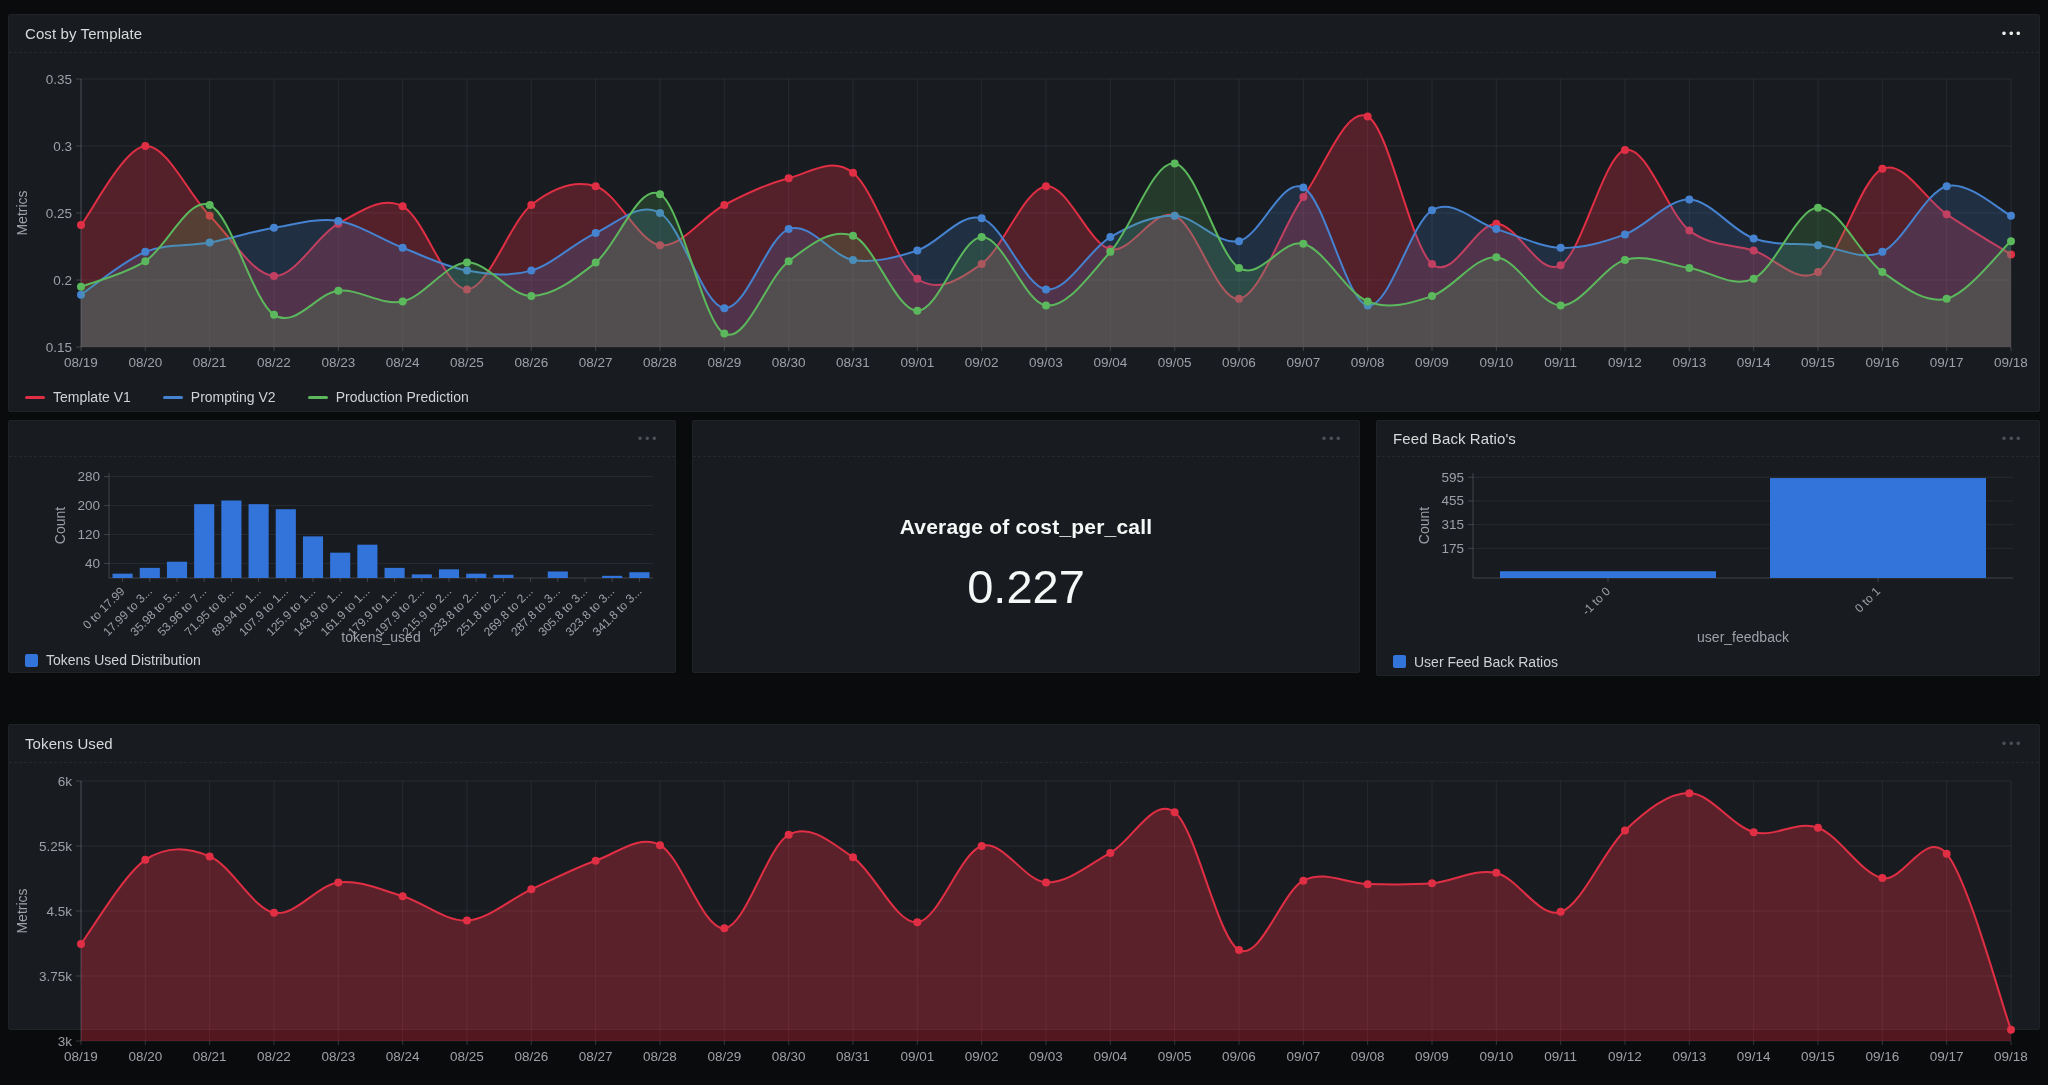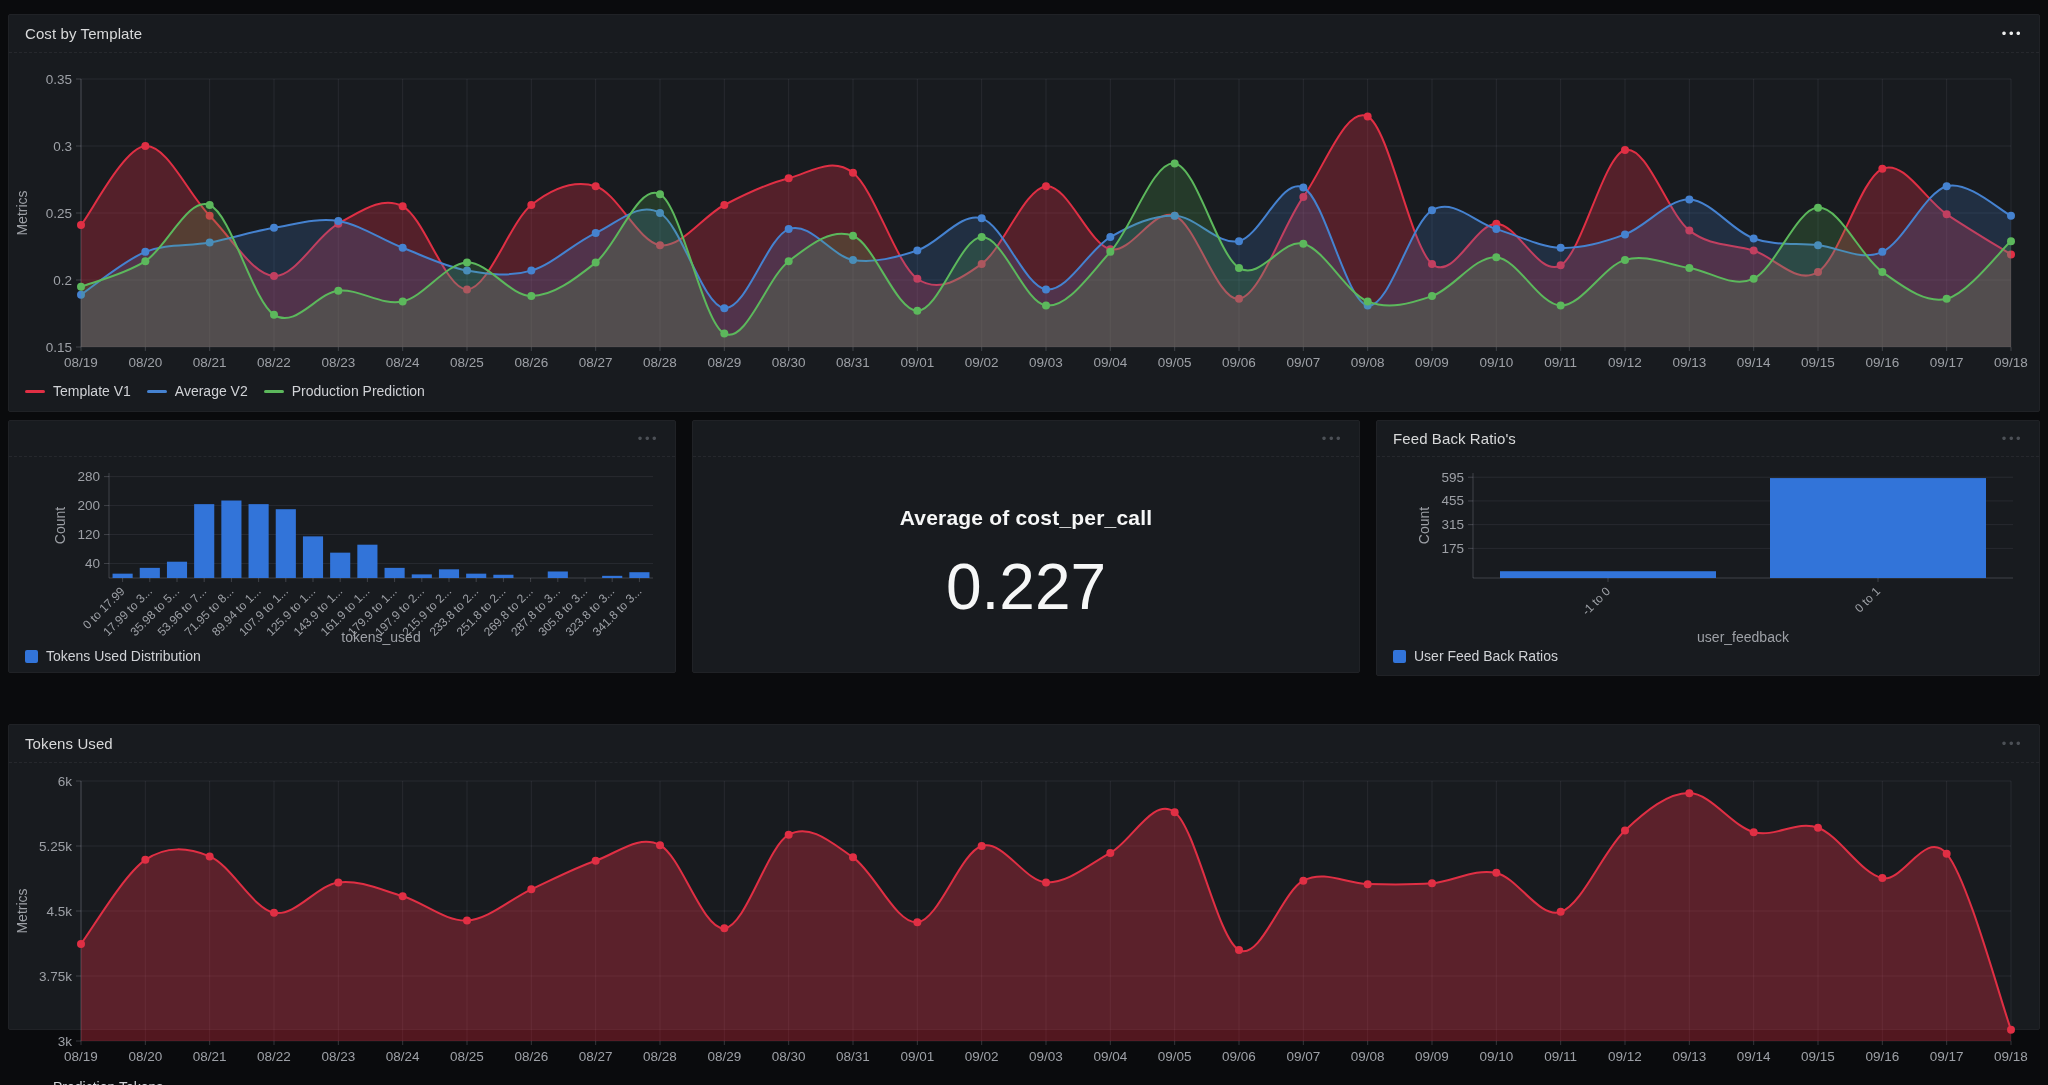--- a/index.html
+++ b/index.html
@@ -48,40 +48,40 @@
     cursor: pointer;
     line-height: 1;
     user-select: none;
   }
   .panel-menu.bright { color: #eceded; }
 
   .chart-host { flex: none; }
   .legend {
     flex: 1;
     display: flex;
-    align-items: flex-start;
-    gap: 16px;
+    align-items: center;
+    gap: 32px;
     padding: 0 16px;
     min-height: 24px;
   }
   .legend-item { display: flex; align-items: center; gap: 8px; cursor: pointer; }
   .legend-label { font-size: 14px; color: #d0d2d6; }
   .swatch-dash   { width: 20px; height: 3px;  border-radius: 2px; flex: none; }
   .swatch-square { width: 13px; height: 13px; border-radius: 2px; flex: none; }
 
   .stat-body {
     flex: 1;
     display: flex;
     flex-direction: column;
     align-items: center;
     justify-content: center;
     gap: 20px;
   }
   .stat-title { font-size: 21px; font-weight: 700; color: #f6f7f7; letter-spacing: .2px; }
-  .stat-value { font-size: 64px; font-weight: 400; color: #f6f7f7; }
+  .stat-value { font-size: 47px; font-weight: 400; color: #f6f7f7; }
 
   svg text { font-family: "Liberation Sans", "DejaVu Sans", sans-serif; }
 </style>
 </head>
 <body>
 
 <section class="panel panel-1">
   <header class="panel-header">
     <span class="panel-title">Cost by Template</span>
     <span class="panel-menu bright">•••</span>
@@ -317,21 +317,21 @@
           </g>
         </g>
       </svg></div>
   <div class="legend" id="legend-cost_by_template">
       <div class="legend-item">
         <span class="swatch-dash" style="background: rgb(224, 47, 68);"></span>
         <span class="legend-label">Template V1</span>
       </div>
       <div class="legend-item">
         <span class="swatch-dash" style="background: rgb(69, 130, 208);"></span>
-        <span class="legend-label">Average V2</span>
+        <span class="legend-label">Prompting V2</span>
       </div>
       <div class="legend-item">
         <span class="swatch-dash" style="background: rgb(92, 184, 92);"></span>
         <span class="legend-label">Production Prediction</span>
       </div>
     </div>
 </section>
 
 <section class="panel panel-2">
   <header class="panel-header">

